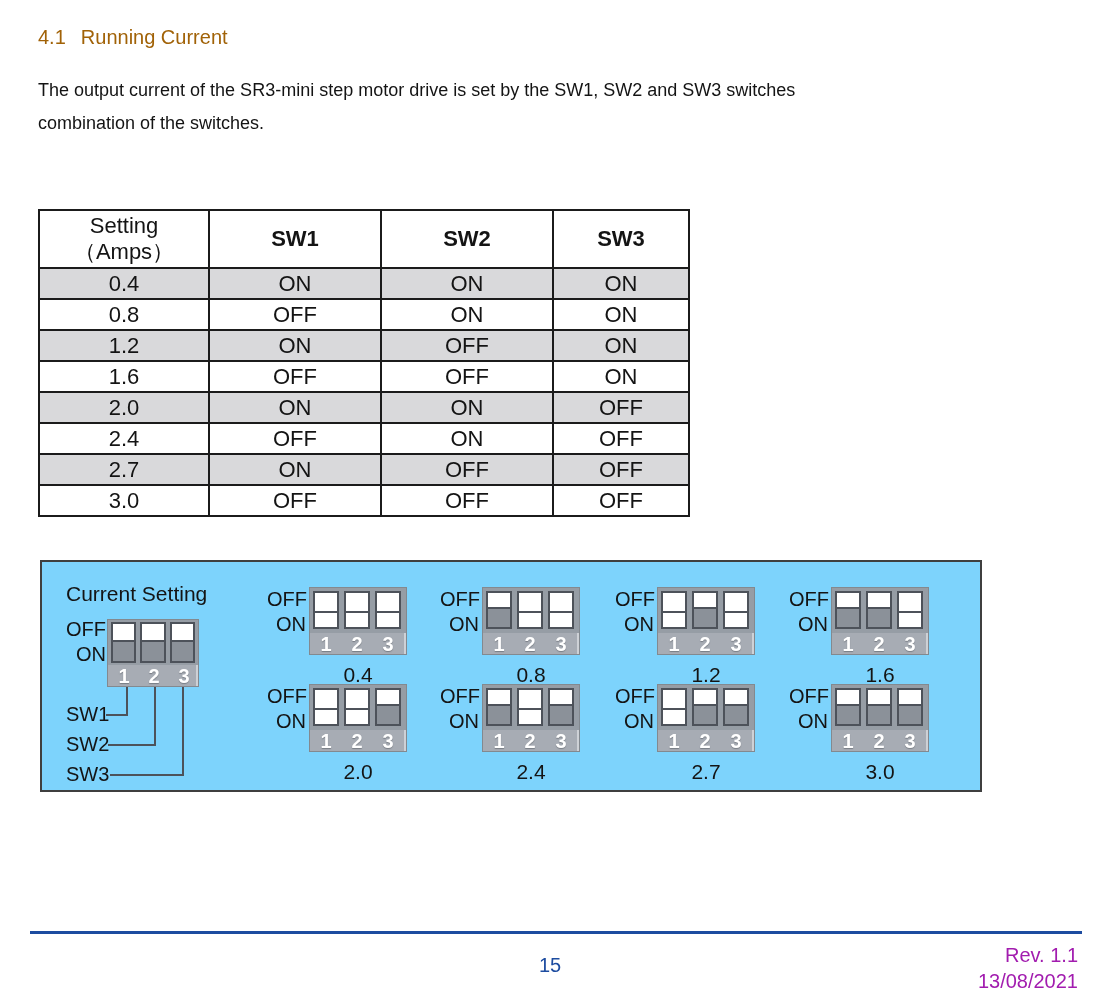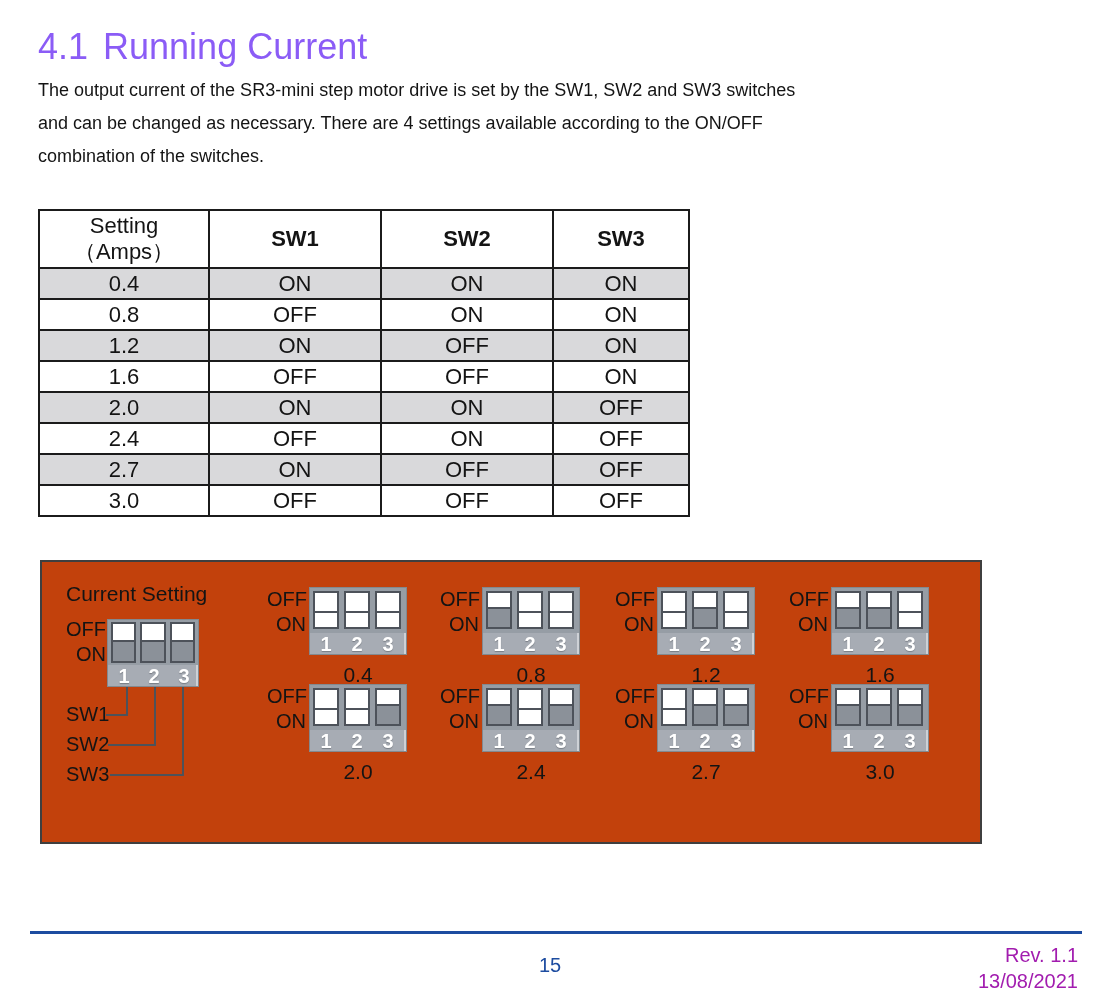--- a/index.html
+++ b/index.html
@@ -5,21 +5,21 @@
   * { box-sizing: border-box; margin: 0; padding: 0; }
   html, body { background: #ffffff; }
   body {
     width: 1100px; height: 1000px; position: relative; overflow: hidden;
     font-family: "Liberation Sans", sans-serif; color: #141414;
   }
 
   
   .heading {
     position: absolute; left: 38px; top: 26px;
-    font-size: 36px; color: #8b5cf6; white-space: nowrap;
+    font-size: 20px; color: #a16207; white-space: nowrap;
   }
   .heading .num { margin-right: 15px; }
 
   
   .intro { position: absolute; left: 38px; top: 74px; font-size: 18px; line-height: 33px; }
   .intro div { white-space: nowrap; }
 
   
   table.current-table {
     position: absolute; left: 38px; top: 209px;
@@ -31,22 +31,22 @@
   }
   .current-table th { height: 58px; font-weight: bold; }
   .current-table th.cur { font-weight: normal; line-height: 26px; }
   .current-table td { height: 31px; font-weight: normal; }
   .current-table tbody tr:nth-child(odd) td { background: #d9d9db; }
   .col-current { width: 170px; } .col-sw1 { width: 172px; }
   .col-sw2 { width: 172px; } .col-sw3 { width: 136px; }
 
   
   .panel {
-    position: absolute; left: 40px; top: 560px; width: 942px; height: 284px;
-    border: 2px solid #3f3f3f; background: #c2410c;
+    position: absolute; left: 40px; top: 560px; width: 942px; height: 232px;
+    border: 2px solid #3f3f3f; background: #7dd3fc;
   }
   .legend-title { position: absolute; left: 24px; top: 20px; font-size: 21px; }
 
   
   .dip {
     position: absolute; background: #a7acb4; border: 1px solid #83898f;
     box-shadow: inset -2px 2px 0 rgba(255,255,255,0.45);
   }
   .slots { display: flex; background: #969da5; }
   .slot { position: relative; border: 2px solid #4d525a; }
@@ -95,21 +95,20 @@
 </style>
 </head>
 <body>
 
 <div class="heading">
   <span class="num">4.1</span><span>Running Current</span>
 </div>
 
 <div class="intro">
   <div>The output current of the SR3-mini step motor drive is set by the SW1, SW2 and SW3 switches</div>
-  <div>and can be changed as necessary. There are 4 settings available according to the ON/OFF</div>
   <div>combination of the switches.</div>
 </div>
 
 <table class="current-table">
   <colgroup>
       <col class="col-current">
       <col class="col-sw1">
       <col class="col-sw2">
       <col class="col-sw3">
     </colgroup>

